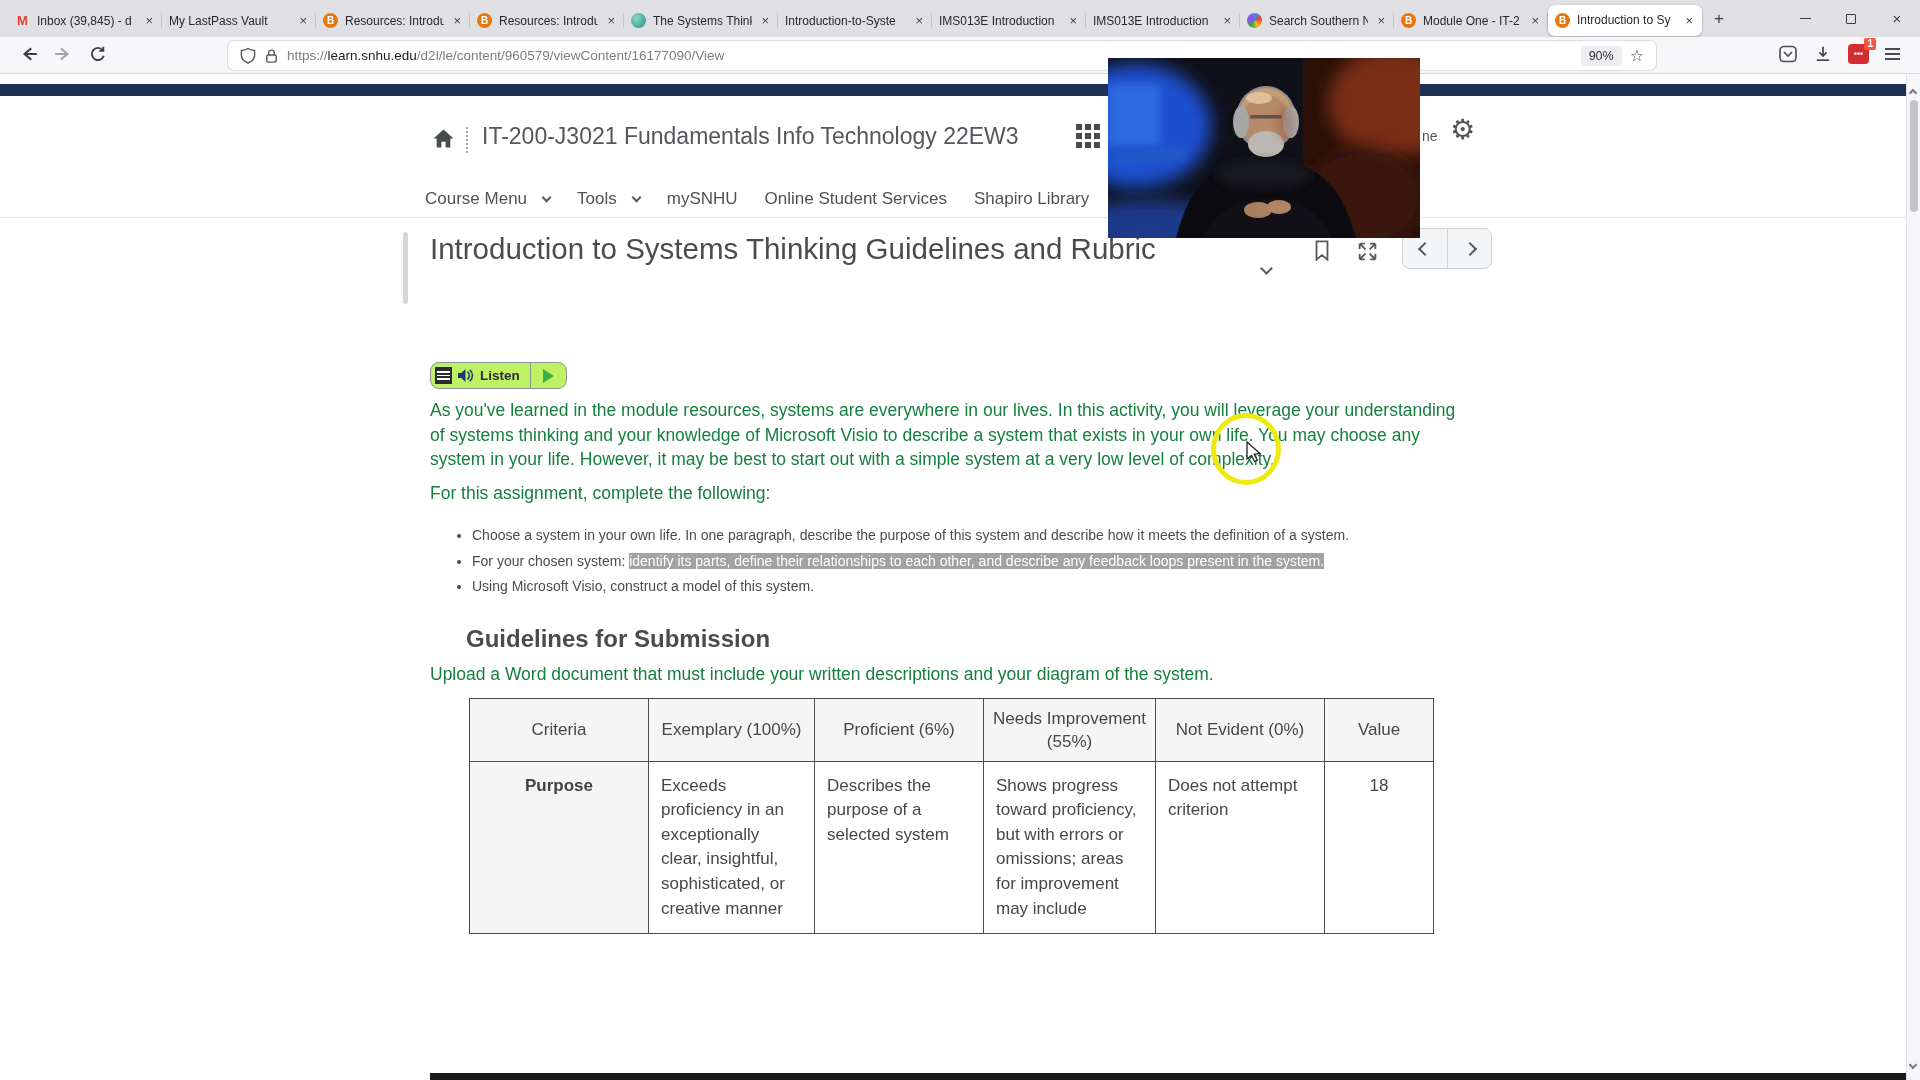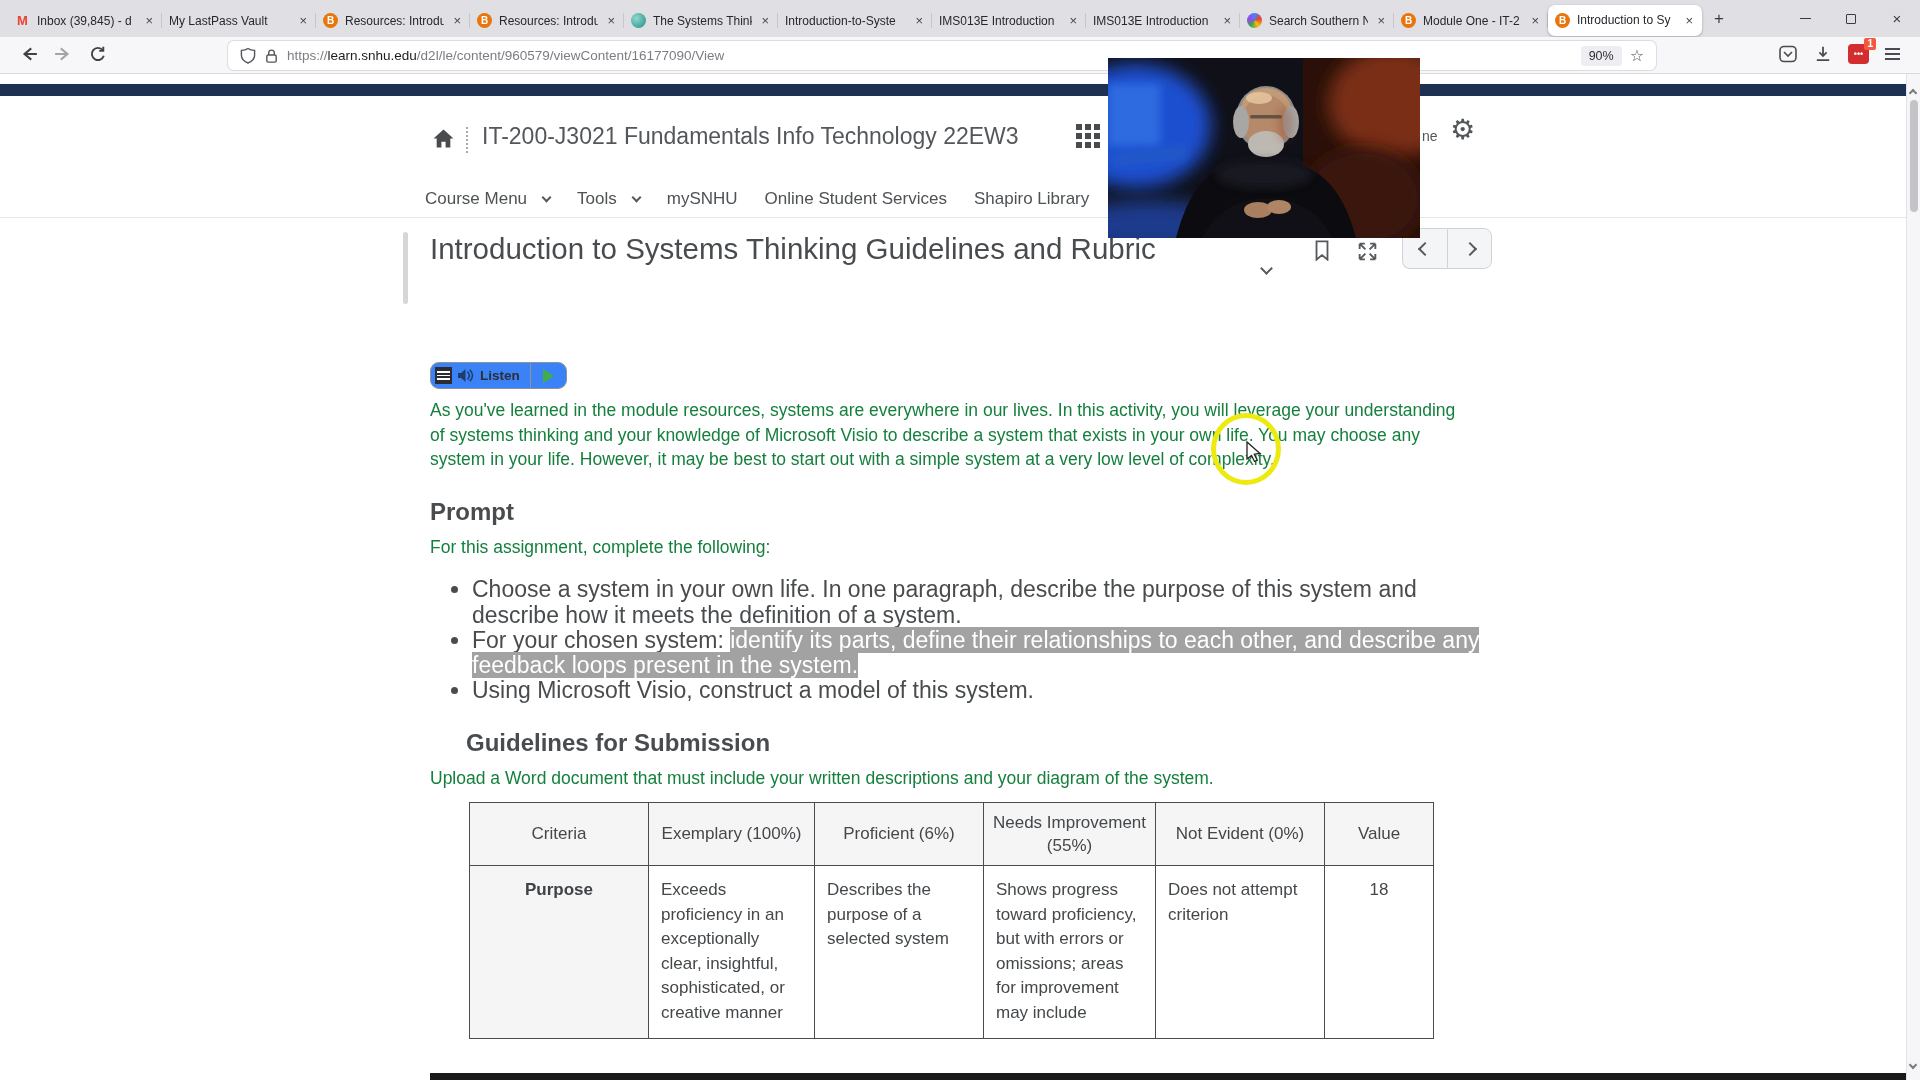--- a/index.html
+++ b/index.html
@@ -68,34 +68,34 @@
   .page-title { font-size:29.5px; font-weight:400; color:#494c4e; line-height:42px; width:790px; }
   .panel-handle { position:absolute; left:-27px; top:4px; width:5px; height:72px; background:#d4d6d8; border-radius:3px; }
   .title-caret { position:absolute; left:832px; top:36px; }
   .act-ico { position:absolute; top:12px; }
   .pager { position:absolute; left:972px; top:0; display:flex; }
   .pager .pg { width:45px; height:41px; background:#f4f5f6; border:1px solid #d0d3d5; display:flex; align-items:center; justify-content:center; }
   .pager .pg:first-child { border-radius:8px 0 0 8px; border-right:none; }
   .pager .pg:last-child  { border-radius:0 8px 8px 0; }
   .pager .chev { width:10px; height:10px; }
 
-  .listen-btn { margin-top:14px; display:inline-flex; align-items:center; height:27px; border:1px solid #8f9396; border-radius:9px; background:#3b82f6; }
+  .listen-btn { margin-top:14px; display:inline-flex; align-items:center; height:27px; border:1px solid #8f9396; border-radius:9px; background:#bef264; }
   .rs-menu { width:17px; height:17px; background:#2b2b33; margin:0 5px 0 4px; display:flex; flex-direction:column; justify-content:center; gap:2px; padding:0 2px; }
   .rs-menu i { height:1.5px; background:#fff; }
   .listen-label { font-size:13.5px; font-weight:bold; color:#2e2e34; margin:0 10px 0 6px; }
   .listen-sep { align-self:stretch; border-left:1px solid #8f9396; }
   .play-tri { width:0; height:0; border-left:11px solid #3fae49; border-top:7px solid transparent; border-bottom:7px solid transparent; margin:0 12px; }
 
   h2.sec { font-size:24px; font-weight:600; color:#494c4e; }
   .sec-overview   { margin-top:38px; }
   .sec-prompt     { margin-top:26px; }
   .sec-guidelines { margin-top:26px;margin-left:36px; }
   p.body { font-size:17.5px; line-height:24.6px; width:1035px; margin-top:9px; color:#15803d; }
   ul.bullets { margin:18px 0 0 0; padding-left:42px; }
-  ul.bullets li { font-size:23px; line-height:25.2px; color:#494c4e; }
+  ul.bullets li { font-size:14px; line-height:25.2px; color:#494c4e; }
   mark.sel { background:#a2a2a2; color:#fff; }
 
   .rubric-title { margin:36px 0 0 39px; width:964px; text-align:center; font-size:21px; font-weight:700; color:#3f4346; }
   table.rubric { margin:11px 0 0 39px; width:964px; border-collapse:collapse; table-layout:fixed; }
   .rubric th, .rubric td { border:1px solid #4b4b4b; font-size:17px; color:#44484b; }
   .rubric th { background:#f5f5f6; font-weight:400; padding:8px 6px; line-height:23px; vertical-align:middle; height:56px; }
   .rubric td { padding:12px 12px; line-height:24.6px; vertical-align:top; }
   .rubric td.crit { background:#f5f5f6; font-weight:700; text-align:center; color:#3f4346; }
   .rubric td.val  { text-align:center; }
 
@@ -307,21 +307,20 @@
         <path d="M10.5,3.5 q3.6,4 0,8" stroke="#1d3e6b" stroke-width="1.5" fill="none"></path>
         <path d="M12.8,1.8 q5.4,5.7 0,11.4" stroke="#1d3e6b" stroke-width="1.5" fill="none"></path>
       </svg>
     <span class="listen-label">Listen</span>
     <span class="listen-sep"></span>
     <span class="play-tri"></span>
   </div>
 
   <p class="body">As you've learned in the module resources, systems are everywhere in our lives. In this activity, you will leverage your understanding of systems thinking and your knowledge of Microsoft Visio to describe a system that exists in your own life. You may choose any system in your life. However, it may be best to start out with a simple system at a very low level of complexity.</p>
 
-  <h2 class="sec sec-prompt">Prompt</h2>
   <p class="body">For this assignment, complete the following:</p>
   <ul class="bullets">
     <li>Choose a system in your own life. In one paragraph, describe the purpose of this system and describe how it meets the definition of a system.</li>
     <li><span>For your chosen system: </span><mark class="sel">identify its parts, define their relationships to each other, and describe any feedback loops present in the system.</mark></li>
     <li>Using Microsoft Visio, construct a model of this system.</li>
   </ul>
 
   <h2 class="sec sec-guidelines">Guidelines for Submission</h2>
   <p class="body">Upload a Word document that must include your written descriptions and your diagram of the system.</p>
 

